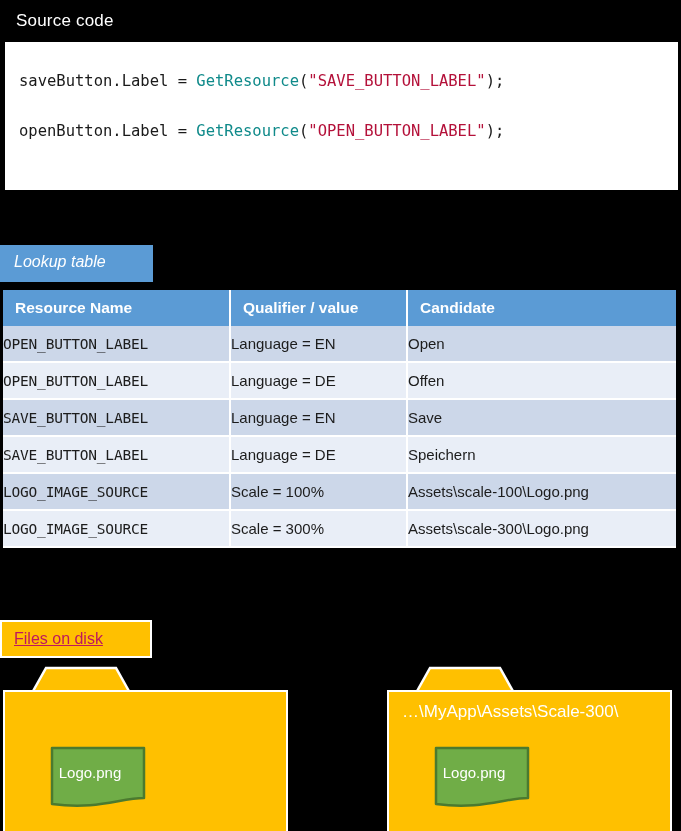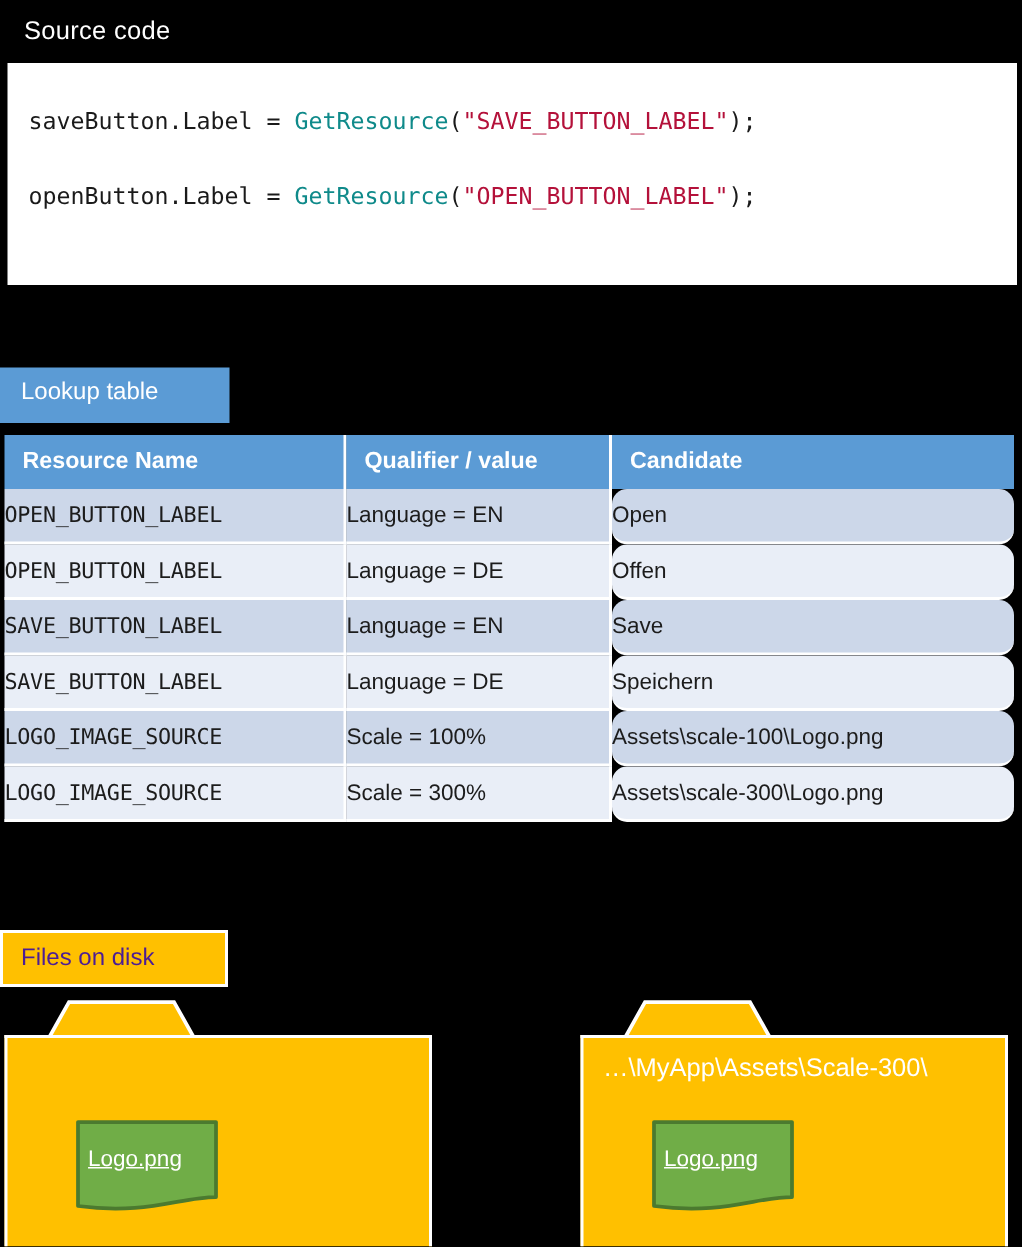--- a/index.html
+++ b/index.html
@@ -60,20 +60,21 @@
     background: #5b9bd5;
     box-sizing: border-box;
   }
   #lookup-badge .badge-text {
     position: absolute;
     left: 14px;
     top: 8px;
     color: #ffffff;
     font-size: 16px;
     white-space: nowrap;
+    font-style: italic;
   }
 
   #lookup-table {
     position: absolute;
     left: 3px;
     top: 290px;
     width: 673px;
     border-collapse: separate;
     border-spacing: 0;
     table-layout: fixed;
@@ -96,21 +97,21 @@
     font-size: 15px;
     color: #1c1c1c;
     padding: 9px 0 9px 0;
     height: 22px;
     border-right: 2px solid #ffffff;
     border-bottom: 2px solid #ffffff;
     box-sizing: border-box;
     white-space: nowrap;
     overflow: hidden;
   }
-  #lookup-table td:last-child { border-right: none; border-radius: 10px; }
+  #lookup-table td:last-child { border-right: none; }
   #lookup-table tbody tr:nth-child(odd)  td { background: #ccd7e9; }
   #lookup-table tbody tr:nth-child(even) td { background: #e9eef7; }
   #lookup-table td.mono {
     font-family: "DejaVu Sans Mono", "Liberation Mono", monospace;
     font-size: 14.5px;
     letter-spacing: -0.2px;
   }
   .col-name { width: 228px; }
   .col-qual { width: 177px; }
   .col-cand { width: 268px; }
@@ -123,23 +124,24 @@
     width: 152px;
     height: 38px;
     background: #ffc000;
     border: 2px solid #ffffff;
     box-sizing: border-box;
   }
   #files-badge .badge-text {
     position: absolute;
     left: 12px;
     top: 8px;
-    color: #4c1d95;
+    color: #be185d;
     font-size: 16px;
     white-space: nowrap;
+    text-decoration: underline;
   }
 
   .folder {
     position: absolute;
     width: 285px;
     height: 165px;
   }
   #folder-scale-100 { left: 3px;   top: 666px; }
   #folder-scale-300 { left: 387px; top: 666px; }
   .folder-tab-outline {
@@ -179,21 +181,20 @@
   .file-label {
     position: absolute;
     left: 47px;
     top: 98px;
     width: 80px;
     text-align: center;
     color: #ffffff;
     font-size: 15px;
     white-space: nowrap;
     pointer-events: none;
-    text-decoration: underline;
   }
 </style>
 </head>
 <body>
 
 <div id="source-code-label" class="section-label-plain">Source code</div>
 
 <div id="code-block">
   <div class="code-line" id="code-line-1"><span class="tok-plain">saveButton.Label = </span><span class="tok-fn">GetResource</span><span class="tok-plain">(</span><span class="tok-str">"SAVE_BUTTON_LABEL"</span><span class="tok-plain">);</span></div>
   <div class="code-line" id="code-line-0"><span class="tok-plain">openButton.Label = </span><span class="tok-fn">GetResource</span><span class="tok-plain">(</span><span class="tok-str">"OPEN_BUTTON_LABEL"</span><span class="tok-plain">);</span></div>

